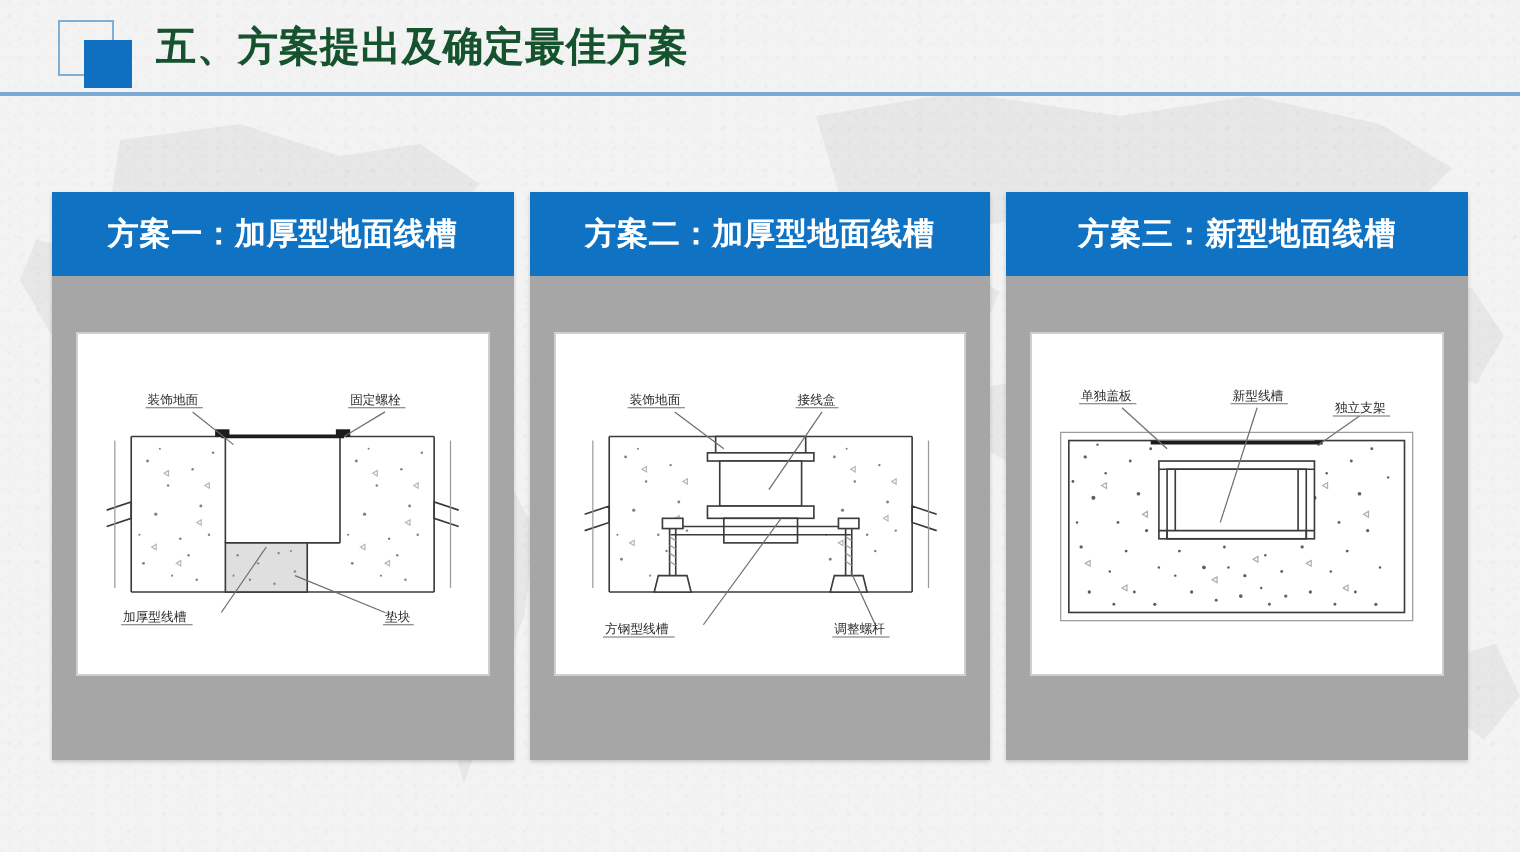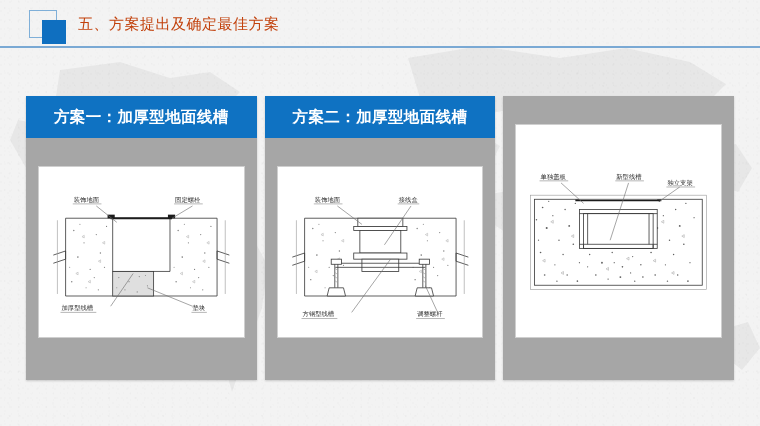--- a/index.html
+++ b/index.html
@@ -59,23 +59,23 @@
   }
   #sq-filled {
     position: absolute;
     left: 42px; top: 20px;
     width: 24px; height: 24px;
     background: #0f6fc0;
   }
   #header-title {
     position: absolute;
     left: 78px; top: 8px;
-    font-size: 15px;
-    font-weight: normal;
-    color: #c2410c;
+    font-size: 20px;
+    font-weight: bold;
+    color: #14532d;
     letter-spacing: 0.5px;
     line-height: 32px;
     white-space: nowrap;
   }
   #header-rule {
     position: absolute;
     left: 0; top: 46px;
     width: 760px; height: 2px;
     background: #7aa9d4;
   }
@@ -397,20 +397,21 @@
           <text class="lbl" x="24" y="138">方钢型线槽</text>
           <line class="lbl-u" x1="23" y1="140" x2="58" y2="140"></line>
           <text class="lbl" x="136" y="138">调整螺杆</text>
           <line class="lbl-u" x1="135" y1="140" x2="163" y2="140"></line>
         </svg>
       </div>
     </div>
   </div>
 
   <div class="panel">
+    <div class="panel-header">方案三：新型地面线槽</div>
     <div class="panel-body">
       <div class="diagram-frame">
         <svg viewBox="0 0 200 150" preserveAspectRatio="xMidYMid meet">
 
           <rect class="ln-f" x="14" y="40" width="172" height="92" fill="none"></rect>
           <rect class="ln" x="18" y="44" width="164" height="84" fill="none"></rect>
 
           <g class="fill-dark" opacity="0.7">
             <circle cx="26" cy="52" r="0.8"></circle>
               <circle cx="36" cy="60" r="0.6"></circle>

